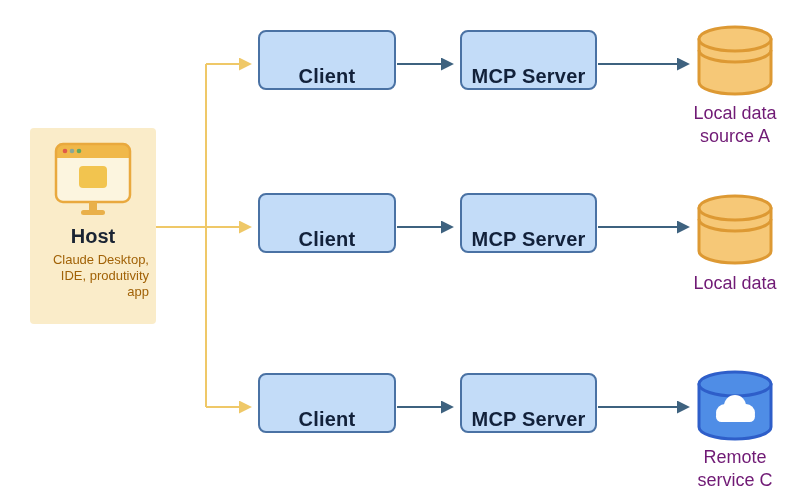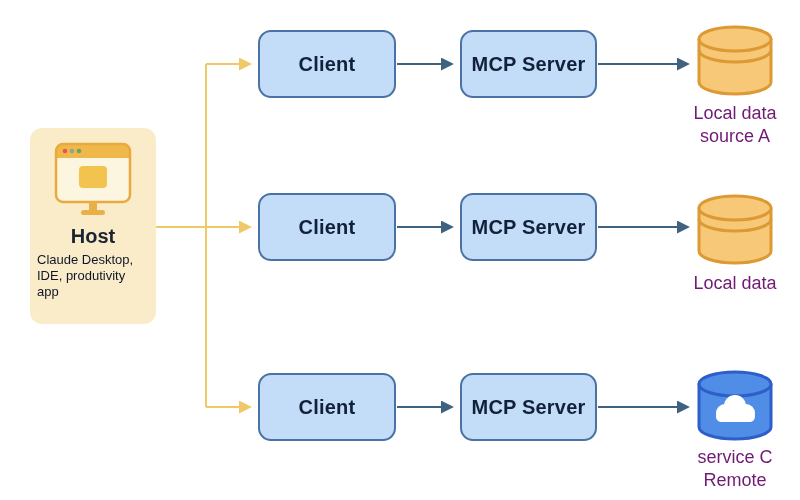--- a/index.html
+++ b/index.html
@@ -5,35 +5,35 @@
   html,body{margin:0;padding:0;background:#ffffff;}
   .canvas{
     position:relative;width:800px;height:500px;background:#ffffff;overflow:hidden;
     font-family:"Liberation Sans", sans-serif;
   }
   .connectors{position:absolute;left:0;top:0;width:800px;height:500px;}
 
   
   .host{
     position:absolute;left:30px;top:128px;width:126px;height:196px;
-    background:#FAECC9;border-radius:12px;
+    background:#FAECC9;border-radius:4px;
     display:flex;flex-direction:column;align-items:center;box-sizing:border-box;
     padding-top:13px;
   }
   .host-title{font-size:20px;font-weight:700;color:#1A2433;margin-top:6px;}
   .host-sub{
-    font-size:13px;font-weight:500;color:#0f172a;text-align:left;
+    font-size:13px;font-weight:500;color:#a16207;text-align:right;
     line-height:1.22;margin-top:4px;width:112px;
   }
 
   
   .node{
-    position:absolute;width:138px;height:68px;box-sizing:border-box;
-    background:#C3DCF8;border:2px solid #4A72A4;border-radius:13px;
-    display:flex;align-items:center;justify-content:center;
+    position:absolute;width:138px;height:60px;box-sizing:border-box;
+    background:#C3DCF8;border:2px solid #4A72A4;border-radius:8px;
+    display:flex;align-items:flex-end;justify-content:center;
   }
   .node-label{font-size:20px;font-weight:700;color:#12213A;letter-spacing:.2px;}
   .client-1{left:258px;top:30px;}
   .client-2{left:258px;top:193px;}
   .client-3{left:258px;top:373px;}
   .server-1{left:460px;top:30px;width:137px;}
   .server-2{left:460px;top:193px;width:137px;}
   .server-3{left:460px;top:373px;width:137px;}
 
   
@@ -134,17 +134,17 @@
     <path d="M3 15 L3 58 A36 12 0 0 0 75 58 L75 15 Z" fill="#4F8DE6" stroke="#2E5EC9" stroke-width="3" stroke-linejoin="round"></path>
     <ellipse cx="39" cy="15" rx="36" ry="12" fill="#4F8DE6" stroke="#2E5EC9" stroke-width="3"></ellipse>
     <g>
       <circle cx="29" cy="44" r="9" fill="#ffffff"></circle>
       <circle cx="39" cy="37" r="11" fill="#ffffff"></circle>
       <circle cx="50" cy="44" r="9" fill="#ffffff"></circle>
       <rect x="20" y="42" width="39" height="11" rx="5.5" fill="#ffffff"></rect>
     </g>
   </svg>
   <div class="target-label label-c">
+    <div>Remote</div>
     <div>service C</div>
-    <div>Remote</div>
   </div>
 
 </div>
 
 </body></html>

